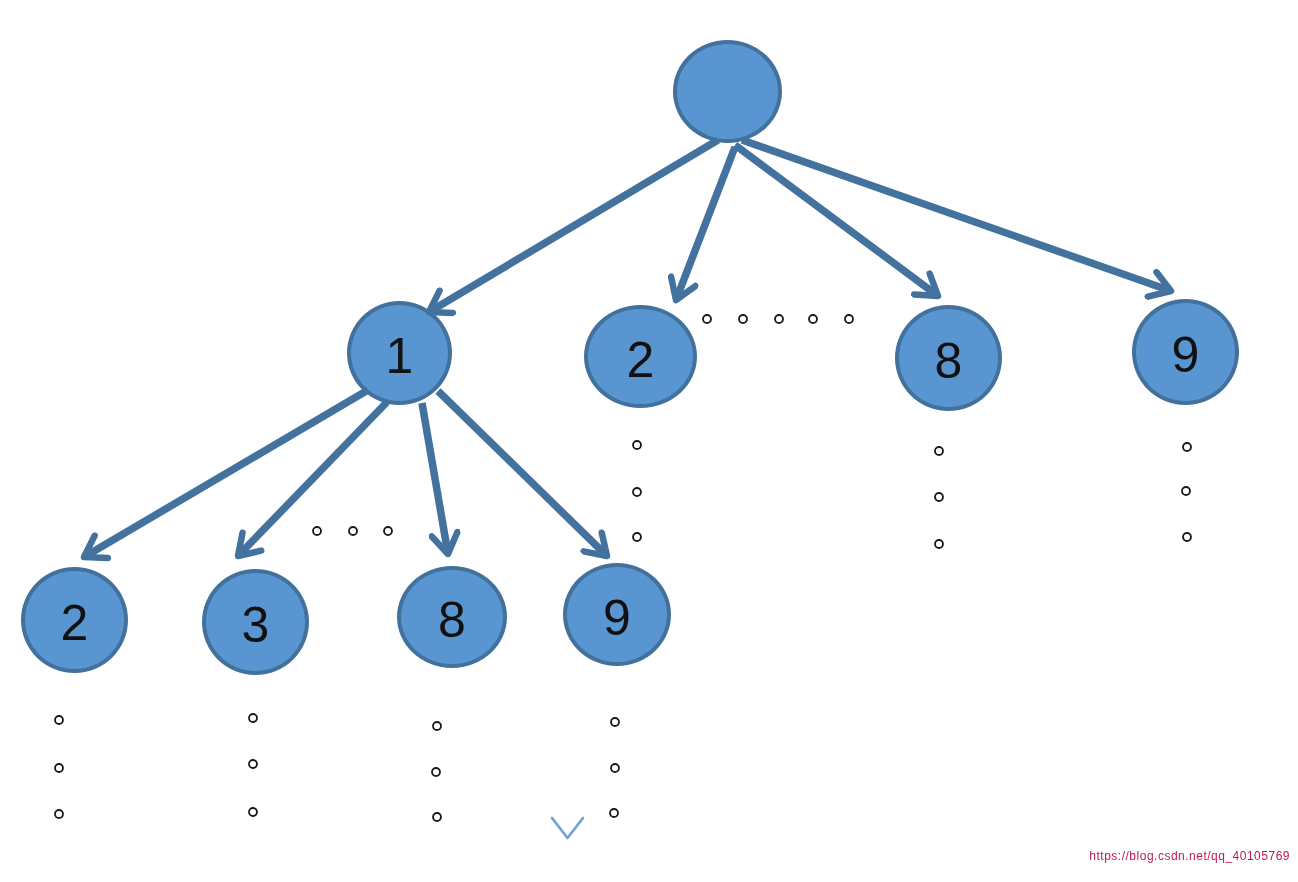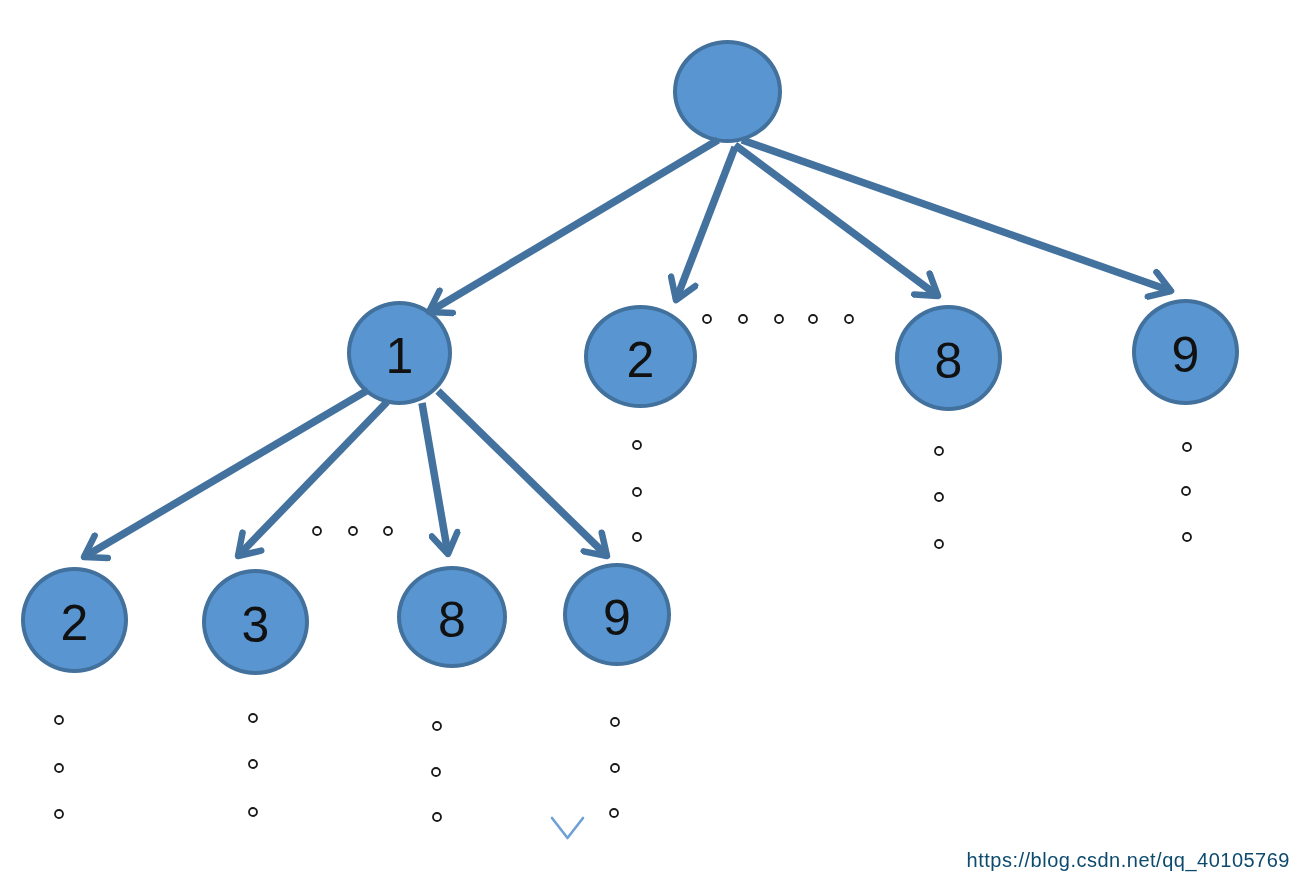--- a/index.html
+++ b/index.html
@@ -39,23 +39,23 @@
     top: 0;
     width: 1298px;
     height: 882px;
     pointer-events: none;
     z-index: 5;
   }
   .watermark {
     position: absolute;
     right: 8px;
     top: 849px;
-    font-size: 20px;
+    font-size: 12px;
     letter-spacing: 0.5px;
-    color: #0c4a6e;
+    color: #be185d;
     z-index: 2;
     user-select: none;
   }
 </style>
 </head>
 <body>
 
 <div id="stage">
 
   <div class="node" style="left:673px; top:40px; width:109px; height:103px;">

